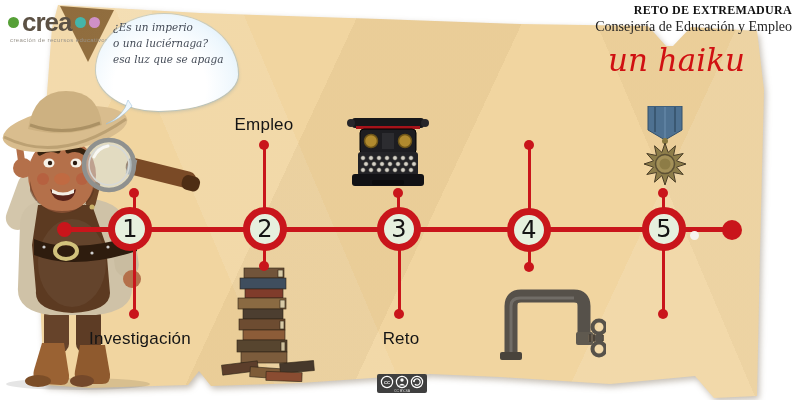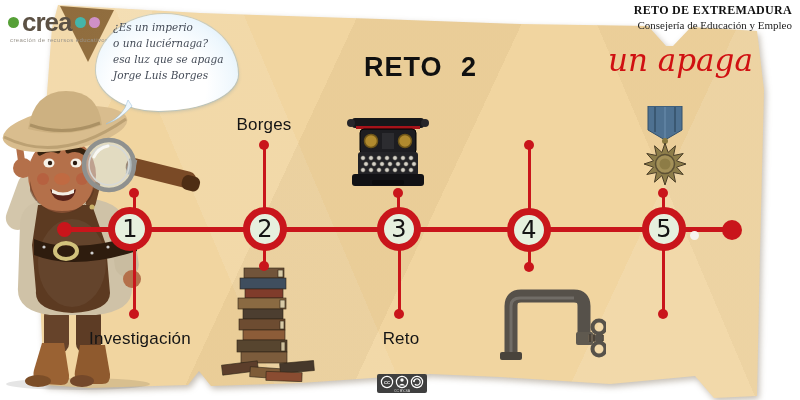--- a/index.html
+++ b/index.html
@@ -22,21 +22,21 @@
     clip-path:polygon(60px 6px,114px 10px,88px 62px);
     background:linear-gradient(135deg,#8d6a3c,#b08c55);}
 
   
   #crea-logo{left:8px;top:12px;display:flex;align-items:center;gap:3px;}
   .dot{width:11px;height:11px;border-radius:50%;}
   #crea-text{font-size:26px;font-weight:bold;letter-spacing:-1px;color:#5c5144;line-height:20px;}
   #crea-tagline{left:10px;top:37px;font-size:6px;color:#9a958c;letter-spacing:.4px;white-space:nowrap;}
   #junta{right:8px;top:3px;text-align:right;color:#111;}
   #junta-line1{font-family:"Liberation Serif",serif;font-weight:bold;font-size:12px;letter-spacing:.3px;}
-  #junta-line2{font-family:"Liberation Serif",serif;font-size:11px;color:#222;margin-top:1px;}
+  #junta-line2{font-family:"Liberation Serif",serif;font-size:14px;color:#222;margin-top:1px;}
 
   
   #reto-title{left:364px;top:52px;font-size:27px;font-weight:600;color:#101010;letter-spacing:1px;word-spacing:10px;}
   #haiku-title{left:608px;top:42px;font-family:"DejaVu Serif",serif;font-style:italic;font-size:31px;color:#d01012;}
 
   
   #bubble{left:96px;top:14px;width:142px;height:97px;
     border-radius:48% 52% 56% 44% / 58% 62% 38% 42%;
     background:radial-gradient(ellipse at 45% 75%,#ffffff 42%,#eef7fd 68%,#c9e5f7 100%);
     box-shadow:0 0 0 1px rgba(150,190,220,.45), 1px 2px 3px rgba(100,140,170,.25);z-index:6;}
@@ -80,22 +80,21 @@
     <span class="dot" style="background:#45b5aa"></span>
     <span class="dot" style="background:#cf90c8"></span>
   </div>
   <div class="abs" id="crea-tagline">creación de recursos educativos abiertos</div>
 
   <div class="abs" id="junta">
     <div id="junta-line1">RETO DE EXTREMADURA</div>
     <div id="junta-line2">Consejería de Educación y Empleo</div>
   </div>
 
-  <div class="abs" id="reto-title">RETO 2</div>
-  <div class="abs" id="haiku-title">un apaga</div>
+  <div class="abs" id="haiku-title">un haiku</div>
 
   <svg class="abs icon-img" style="left:346px;top:110px" width="84" height="82" viewBox="0 0 84 82">
     <rect x="6" y="8" width="72" height="10" rx="3" fill="#17171a"></rect>
     <circle cx="5" cy="13" r="4" fill="#26262a"></circle>
       <circle cx="79" cy="13" r="4" fill="#26262a"></circle>
     <rect x="10" y="16" width="64" height="3" fill="#a6131a"></rect>
     <rect x="14" y="19" width="56" height="25" rx="4" fill="#1d1d21" stroke="#000" stroke-width="1"></rect>
     <circle cx="25" cy="31" r="6.5" fill="#b08a2e" stroke="#6e5518" stroke-width="1.5"></circle>
     <circle cx="59" cy="31" r="6.5" fill="#b08a2e" stroke="#6e5518" stroke-width="1.5"></circle>
     <rect x="36" y="23" width="12" height="16" fill="#2c2c30"></rect>
@@ -236,21 +235,20 @@
     <circle cx="31" cy="30" r="25" fill="rgba(205,228,238,.42)" stroke="#8f918f" stroke-width="4.5"></circle>
     <circle cx="31" cy="30" r="20" fill="none" stroke="#d7d9d6" stroke-width="1.5"></circle>
     <path d="M16,22 q4,-9 14,-11" stroke="#ffffff" stroke-width="3" fill="none" opacity=".8" stroke-linecap="round"></path>
   </svg>
 
   <div class="abs" id="bubble">
     <div id="quote">
       <div>¿Es un imperio</div>
       <div>o una luciérnaga?</div>
       <div>esa luz que se apaga</div>
-      <div>Jorge Luis Borges</div>
     </div>
   </div>
   <svg class="abs" id="bubble-tail" viewBox="0 0 30 26">
     <path d="M24,0 Q20,16 2,24 Q16,20 28,6 Z" fill="#eef7fd" stroke="rgba(150,190,220,.5)" stroke-width="1"></path>
   </svg>
 
   <div class="abs tl" id="hline"></div>
   <div class="abs tl end-dot" style="left:57px;top:222px;width:15px;height:15px"></div>
   <div class="abs tl end-dot" style="left:722px;top:220px;width:20px;height:20px"></div>
 
@@ -263,21 +261,21 @@
   </div>
   <div class="abs tl-label" style="left:140px;top:329px">Investigación</div>
 
   <div class="abs tl vline" style="left:263px;top:148px;height:61px"></div>
   <div class="abs tl sdot" style="left:259px;top:140px"></div>
   <div class="abs tl vline" style="left:263px;top:249px;height:15px"></div>
   <div class="abs tl sdot" style="left:259px;top:261px"></div>
   <div class="abs tl circle" style="left:243px;top:207px">
     <span>2</span>
   </div>
-  <div class="abs tl-label" style="left:264px;top:115px">Borges</div>
+  <div class="abs tl-label" style="left:264px;top:115px">Empleo</div>
 
   <div class="abs tl vline" style="left:397px;top:197px;height:12px"></div>
   <div class="abs tl sdot" style="left:393px;top:188px"></div>
   <div class="abs tl vline" style="left:398px;top:249px;height:65px"></div>
   <div class="abs tl sdot" style="left:394px;top:309px"></div>
   <div class="abs tl circle" style="left:377px;top:207px">
     <span>3</span>
   </div>
   <div class="abs tl-label" style="left:401px;top:329px">Reto</div>
 

